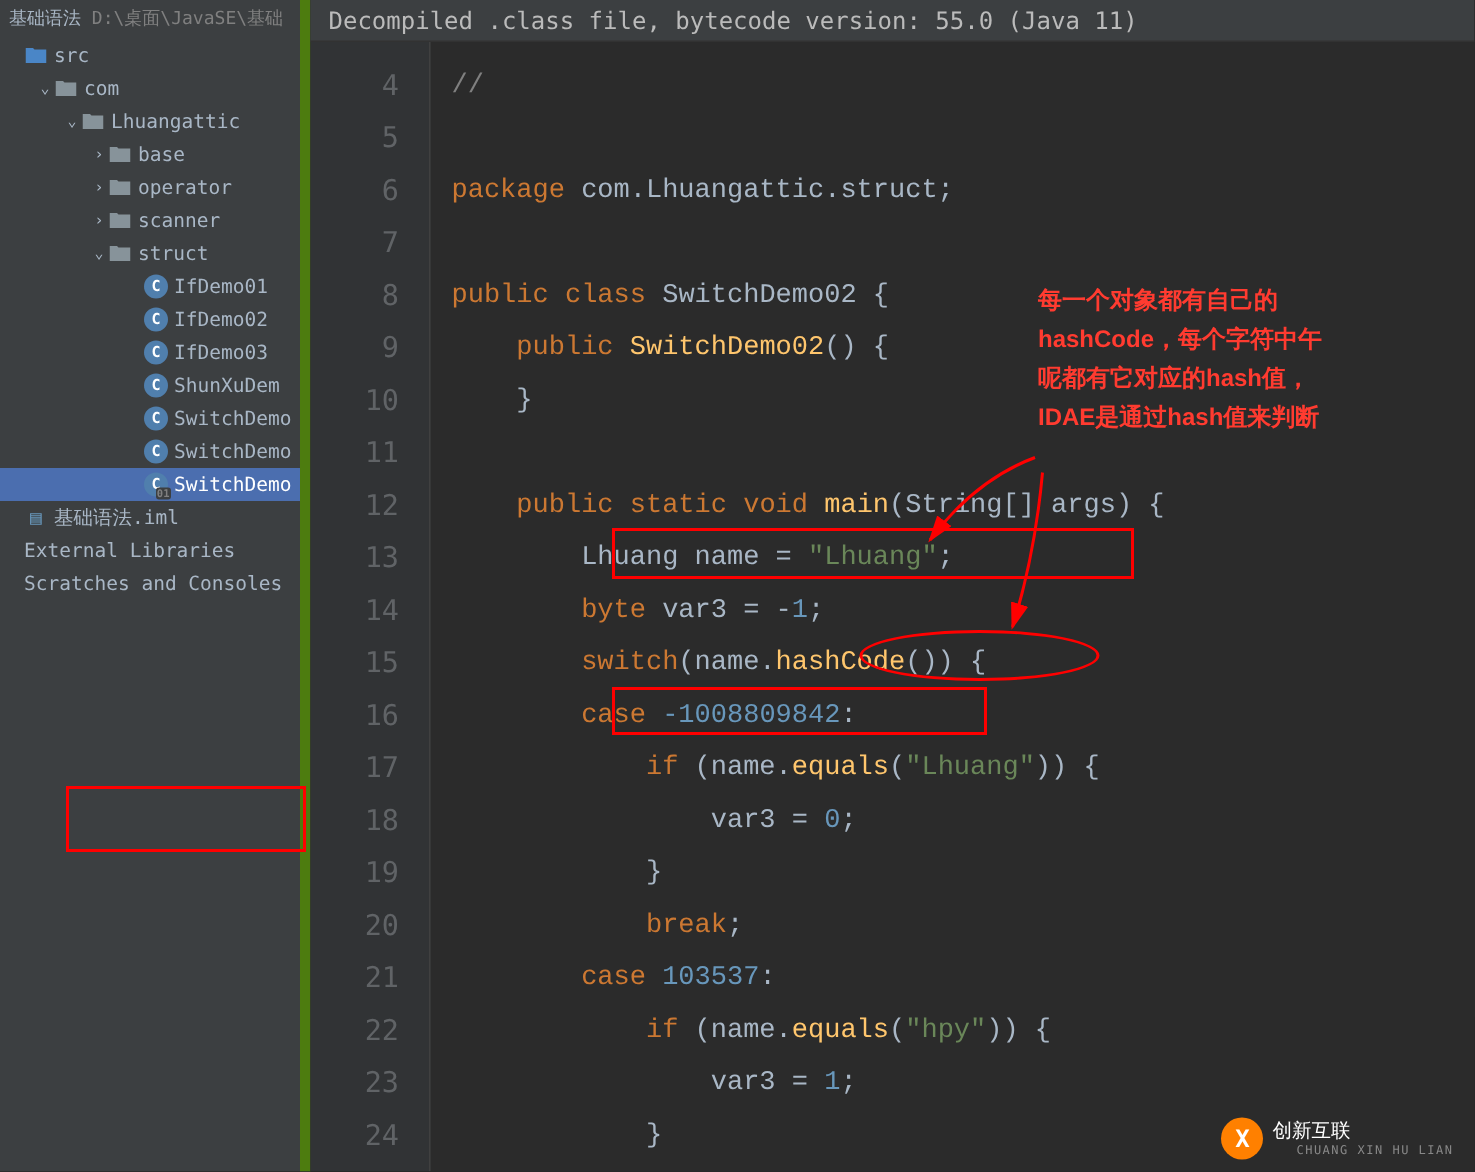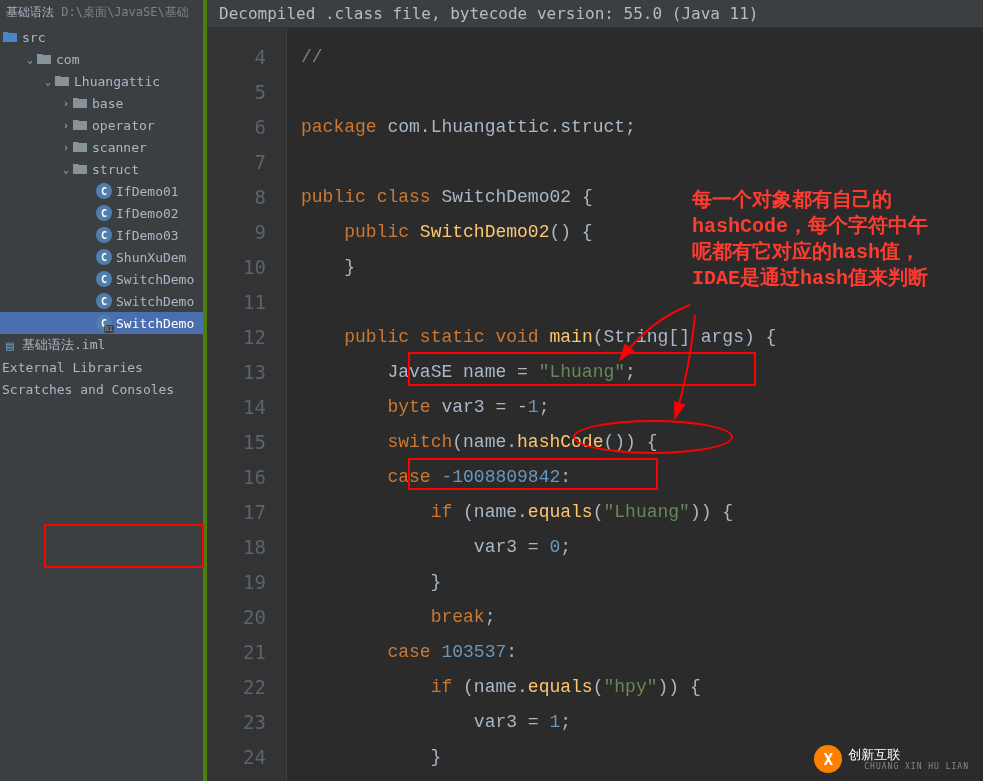--- a/index.html
+++ b/index.html
@@ -9,21 +9,21 @@
       color: #a9b7c6;
       width: 983px;
       height: 781px;
       overflow: hidden;
       position: relative;
     }
     .main-layout { display: flex; height: 100%; }
     .sidebar {
       width: 207px;
       background: #3c3f41;
-      border-right: 4px solid #4d7c0f;
+      border-right: 7px solid #4d7c0f;
       flex-shrink: 0;
       font-size: 13px;
     }
     .breadcrumb {
       height: 24px;
       display: flex;
       align-items: center;
       padding: 0 6px;
       color: #808080;
       font-size: 12px;
@@ -141,25 +141,25 @@
     .mth { color: #ffc66d; }
     .hl-box {
       position: absolute;
       border: 2px solid #ff0000;
       pointer-events: none;
       z-index: 10;
     }
     .annotation {
       position: absolute;
       color: #ff3b30;
-      font-size: 20px;
+      font-size: 16px;
       font-weight: bold;
       line-height: 26px;
       z-index: 10;
-      font-family: Liberation Mono, monospace;
+      font-family: Liberation Sans, sans-serif;
     }
     .arrow-svg {
       position: absolute;
       pointer-events: none;
       z-index: 9;
     }
     .watermark {
       position: absolute;
       right: 14px;
       bottom: 8px;
@@ -185,21 +185,21 @@
     }
     .watermark-text { font-size: 13px; color: #ffffff; line-height: 14px;}
     .watermark-sub { font-size: 8px; color: #888; letter-spacing: 1px; margin-left: 16px;}
     .ellipse {
       position: absolute;
       border: 2px solid #ff0000;
       border-radius: 50%;
       pointer-events: none;
       z-index: 10;
     }
-    .indent-0 { padding-left: 2px; }
+    .indent-0 { padding-left: 16px; }
     .indent-1 { padding-left: 24px; }
     .indent-2 { padding-left: 42px; }
     .indent-3 { padding-left: 60px; }
     .indent-5 { padding-left: 96px; }
   </style>
 </head>
 <body>
 
 <div class="main-layout">
   <div class="sidebar">
@@ -339,21 +339,21 @@
       </div>
       <div class="code"><span class="cmt">//</span>
 
 <span class="kw">package</span><span> com.Lhuangattic.struct;</span>
 
 <span class="kw">public</span> <span class="kw">class</span> <span class="cls">SwitchDemo02</span> {
     <span class="kw">public</span> <span class="mth">SwitchDemo02</span>() {
     }
 
     <span class="kw">public</span> <span class="kw">static</span> <span class="kw">void</span> <span class="mth">main</span><span>(String[] args) {</span>
-        <span class="cls">JavaSE</span><span> name = </span><span class="str">"Lhuang"</span>;
+        <span class="cls">Lhuang</span><span> name = </span><span class="str">"Lhuang"</span>;
         <span class="kw">byte</span><span> var3 = -</span><span class="num">1</span>;
         <span class="kw">switch</span><span>(name.</span><span class="mth">hashCode</span><span>()) {</span>
         <span class="kw">case</span><span class="num"> -1008809842</span>:
             <span class="kw">if</span><span> (name.</span><span class="mth">equals</span>(<span class="str">"Lhuang"</span>)) {
                 <span>var3 = </span><span class="num">0</span>;
             }
             <span class="kw">break</span>;
         <span class="kw">case</span><span class="num"> 103537</span>:
             <span class="kw">if</span><span> (name.</span><span class="mth">equals</span>(<span class="str">"hpy"</span>)) {
                 <span>var3 = </span><span class="num">1</span>;

